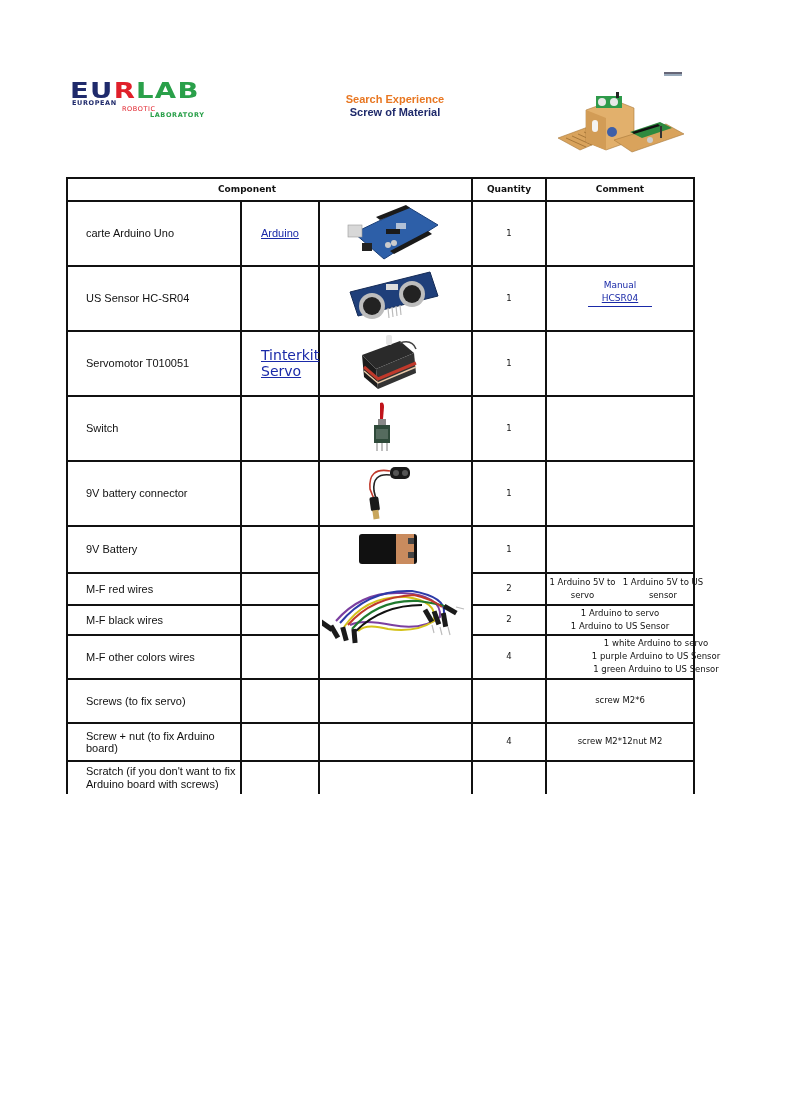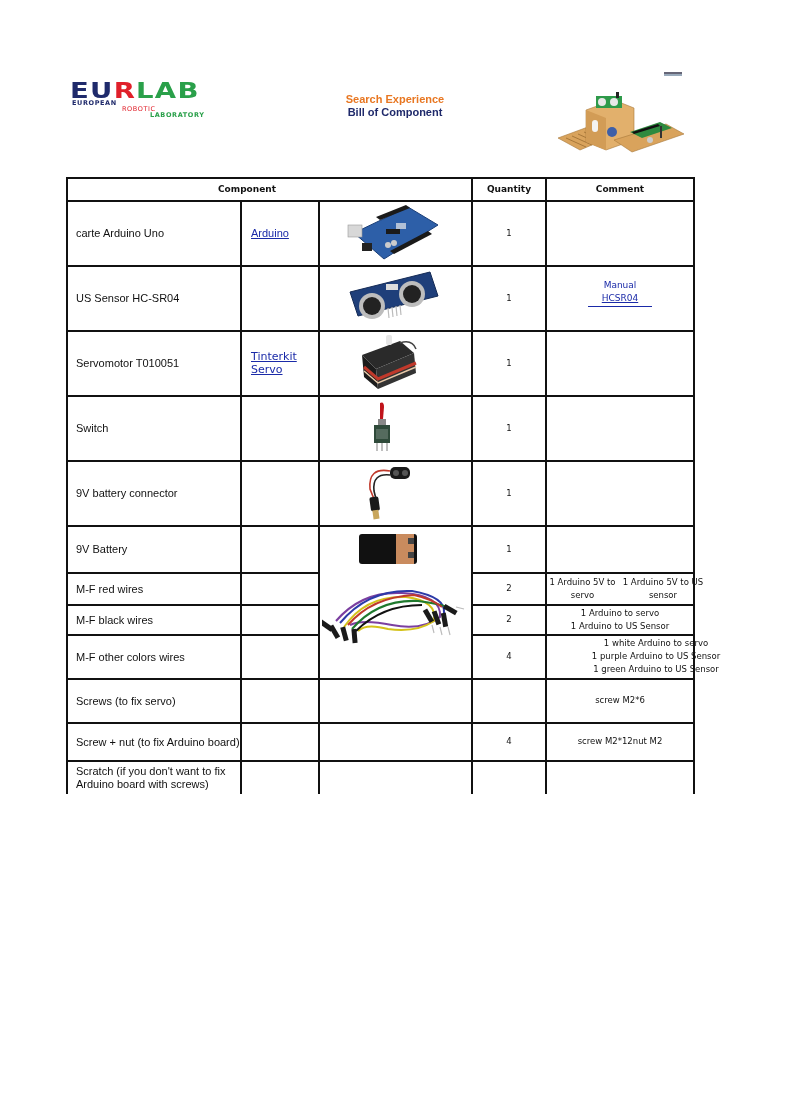--- a/index.html
+++ b/index.html
@@ -18,44 +18,44 @@
   .title-block .t2 { color:#1f2a6b; }
   .robot-img { position:absolute; left:556px; top:88px; width:130px; height:78px; }
   .tiny-label { position:absolute; left:664px; top:72px; font-size:3px; color:#557; width:18px; height:4px; background:linear-gradient(#667 0 40%, transparent 40% 60%, #9ab 60%); }
 
   .bom { position:absolute; left:66px; top:177px; width:629px; height:617px; }
   .bom .vline, .bom .hline { position:absolute; background:#111; }
   .bom .hline { height:2px; }
   .bom .vline { width:2px; }
   .cell { position:absolute; display:flex; align-items:center; font-size:11px; box-sizing:border-box; }
   .cell.center { justify-content:center; text-align:center; }
-  .cell.left { padding-left:10px; }
+  .cell.left { padding-left:20px; }
   .hdr { font-family:"DejaVu Sans", sans-serif; font-weight:bold; font-size:9px; }
   .qty, .cmt { font-family:"DejaVu Sans", sans-serif; font-size:8.5px; line-height:13px; }
   .link { color:#1a2aa8; text-decoration:underline; font-size:11px; }
-  .link.calibri { font-family:"DejaVu Sans", sans-serif; font-size:11px; }
+  .link.calibri { font-family:"DejaVu Sans", sans-serif; font-size:14px; }
   .manual { color:#1a2aa8; font-family:"DejaVu Sans", sans-serif; font-size:9px; line-height:13px; text-align:center; }
   .manual .ul { display:inline-block; border-bottom:1.5px solid #1a2aa8; padding:0 14px 1px;text-decoration:underline; }
   .img { position:absolute; }
 </style>
 </head>
 <body>
 
 <div class="logo">
   <div class="logo-main">
     <span class="eu">EU</span><span class="r">R</span><span class="lab">LAB</span>
   </div>
   <div class="logo-line l1">EUROPEAN</div>
   <div class="logo-line l2">ROBOTIC</div>
   <div class="logo-line l3">LABORATORY</div>
 </div>
 
 <div class="title-block">
   <div class="t1">Search Experience</div>
-  <div class="t2">Bill of Component</div>
+  <div class="t2">Screw of Material</div>
 </div>
 
 <div class="tiny-label"></div>
 <svg class="robot-img" viewBox="0 0 130 78">
   <polygon points="2,50 40,36 62,46 24,62" fill="#d9a35c" stroke="#a8783a" stroke-width="0.6"></polygon>
   <g stroke="#a8783a" stroke-width="1">
     <line x1="10" y1="50" x2="30" y2="59"></line>
       <line x1="16" y1="48" x2="36" y2="57"></line>
       <line x1="22" y1="46" x2="42" y2="55"></line>
       <line x1="28" y1="44" x2="48" y2="53"></line>

